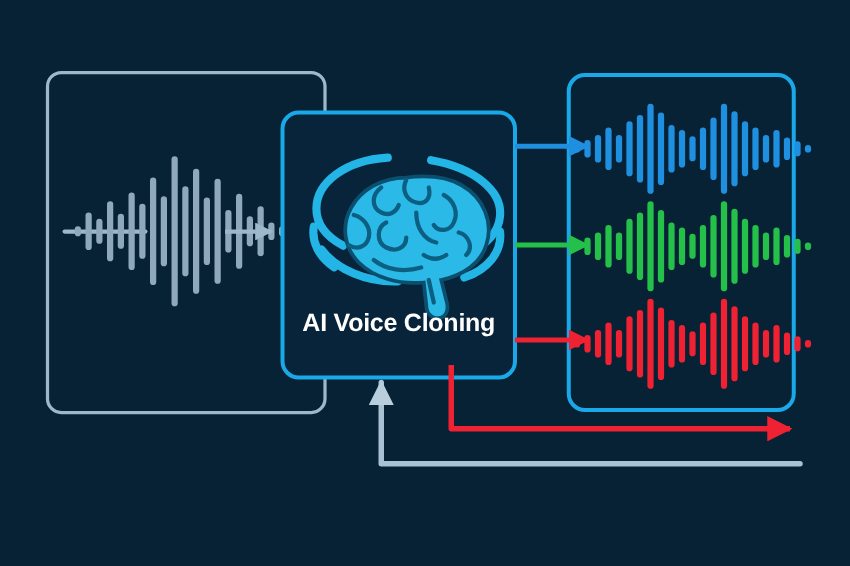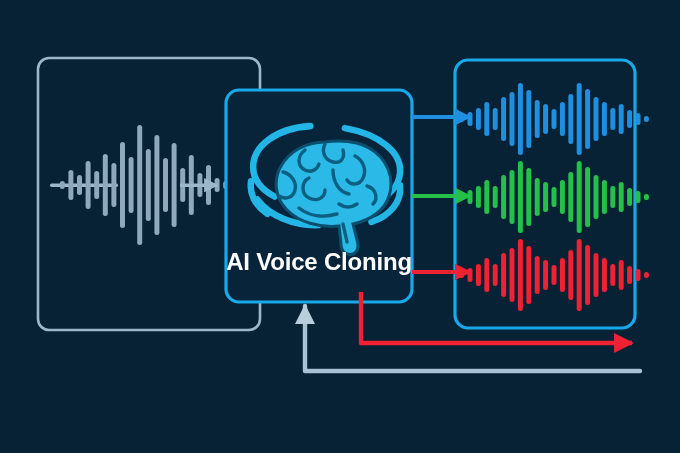--- a/index.html
+++ b/index.html
@@ -23,21 +23,21 @@
     height: 453px;
     display: block;
   }
   .node-title {
     position: absolute;
     left: 226px;
     top: 248px;
     width: 186px;
     text-align: center;
     color: #ffffff;
-    font-size: 24px;
+    font-size: 20px;
     font-weight: bold;
     letter-spacing: -0.2px;
     font-family: "Liberation Sans", sans-serif;
     pointer-events: none;
   }
 </style>
 </head>
 <body>
 
 <div id="stage">

